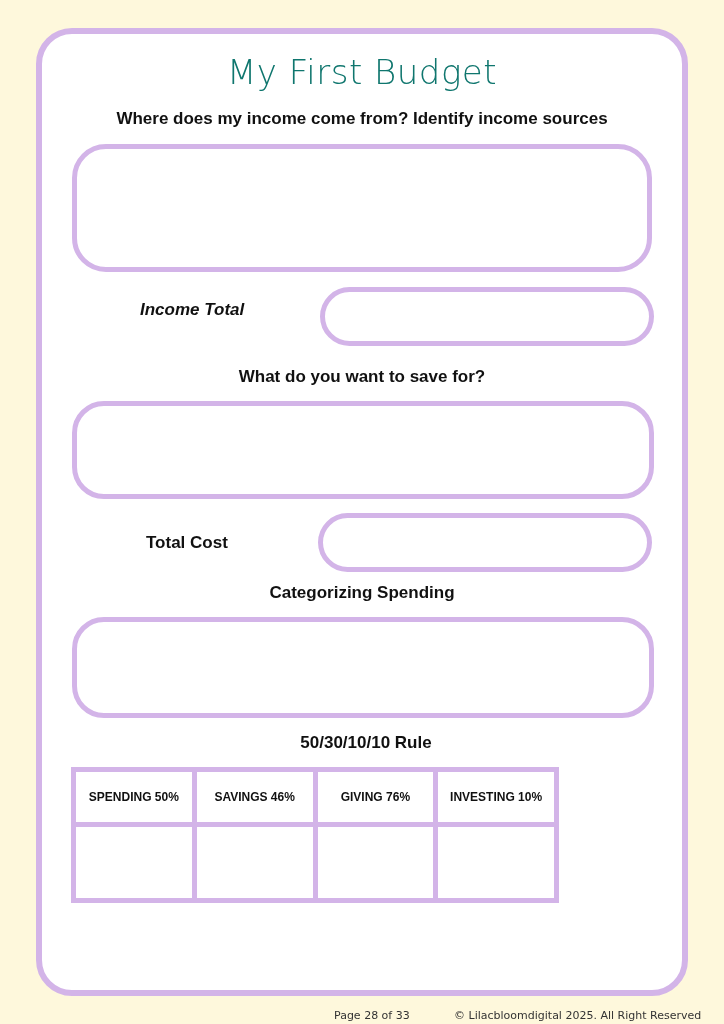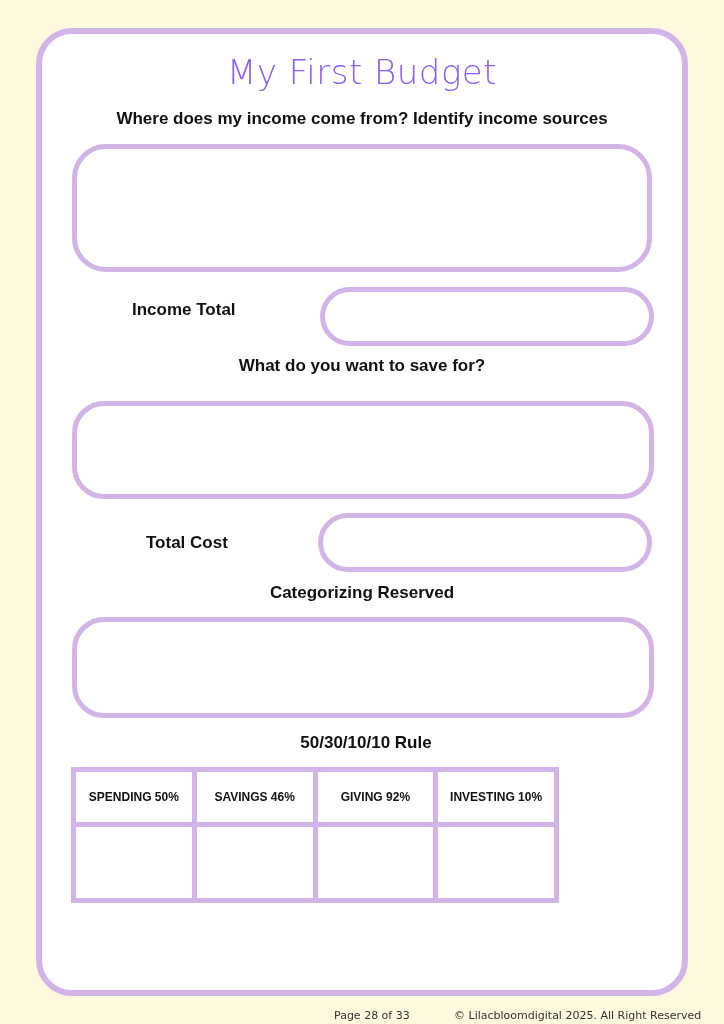--- a/index.html
+++ b/index.html
@@ -19,21 +19,21 @@
       border: 6px solid #d3b4e8;
       border-radius: 36px;
     }
     .title {
       position: absolute; left: 0; right: 0; top: 52px;
       text-align: center;
       font-family: "DejaVu Sans", sans-serif;
       font-weight: 300;
       font-size: 34px;
       letter-spacing: 0.5px;
-      color: #8b5cf6;
+      color: #0f766e;
     }
     .heading {
       position: absolute; left: 0; right: 0;
       text-align: center;
       font-weight: bold;
       font-size: 17px;
     }
     .box {
       position: absolute;
       border: 5px solid #d3b4e8;
@@ -71,40 +71,40 @@
 </head>
 <body>
 
 <div class="card"></div>
 
 <div class="title">My First Budget</div>
 
 <div class="heading" style="top:109px;">Where does my income come from? Identify income sources</div>
 <div class="box" style="left:72px; top:144px; width:580px; height:128px; border-radius:34px;"></div>
 
-<div class="label" style="left:132px; top:300px;">Income Total</div>
+<div class="label" style="left:140px; top:300px;font-style:italic;">Income Total</div>
 <div class="box" style="left:320px; top:287px; width:334px; height:59px; border-radius:30px;"></div>
 
-<div class="heading" style="top:356px;">What do you want to save for?</div>
+<div class="heading" style="top:367px;">What do you want to save for?</div>
 <div class="box" style="left:72px; top:401px; width:582px; height:98px; border-radius:32px;"></div>
 
 <div class="label" style="left:146px; top:533px;">Total Cost</div>
 <div class="box" style="left:318px; top:513px; width:334px; height:59px; border-radius:30px;"></div>
 
-<div class="heading" style="top:583px;">Categorizing Reserved</div>
+<div class="heading" style="top:583px;">Categorizing Spending</div>
 <div class="box" style="left:72px; top:617px; width:582px; height:101px; border-radius:32px;"></div>
 
 <div class="heading" style="top:733px;margin-left:8px;">50/30/10/10 Rule</div>
 
 <table class="rule-table">
   <tbody>
       <tr>
     <th>SPENDING 50%</th>
     <th>SAVINGS 46%</th>
-    <th>GIVING 92%</th>
+    <th>GIVING 76%</th>
     <th>INVESTING 10%</th>
   </tr>
   <tr>
     <td></td>
     <td></td>
     <td></td>
     <td></td>
   </tr>
 </tbody>
   </table>

